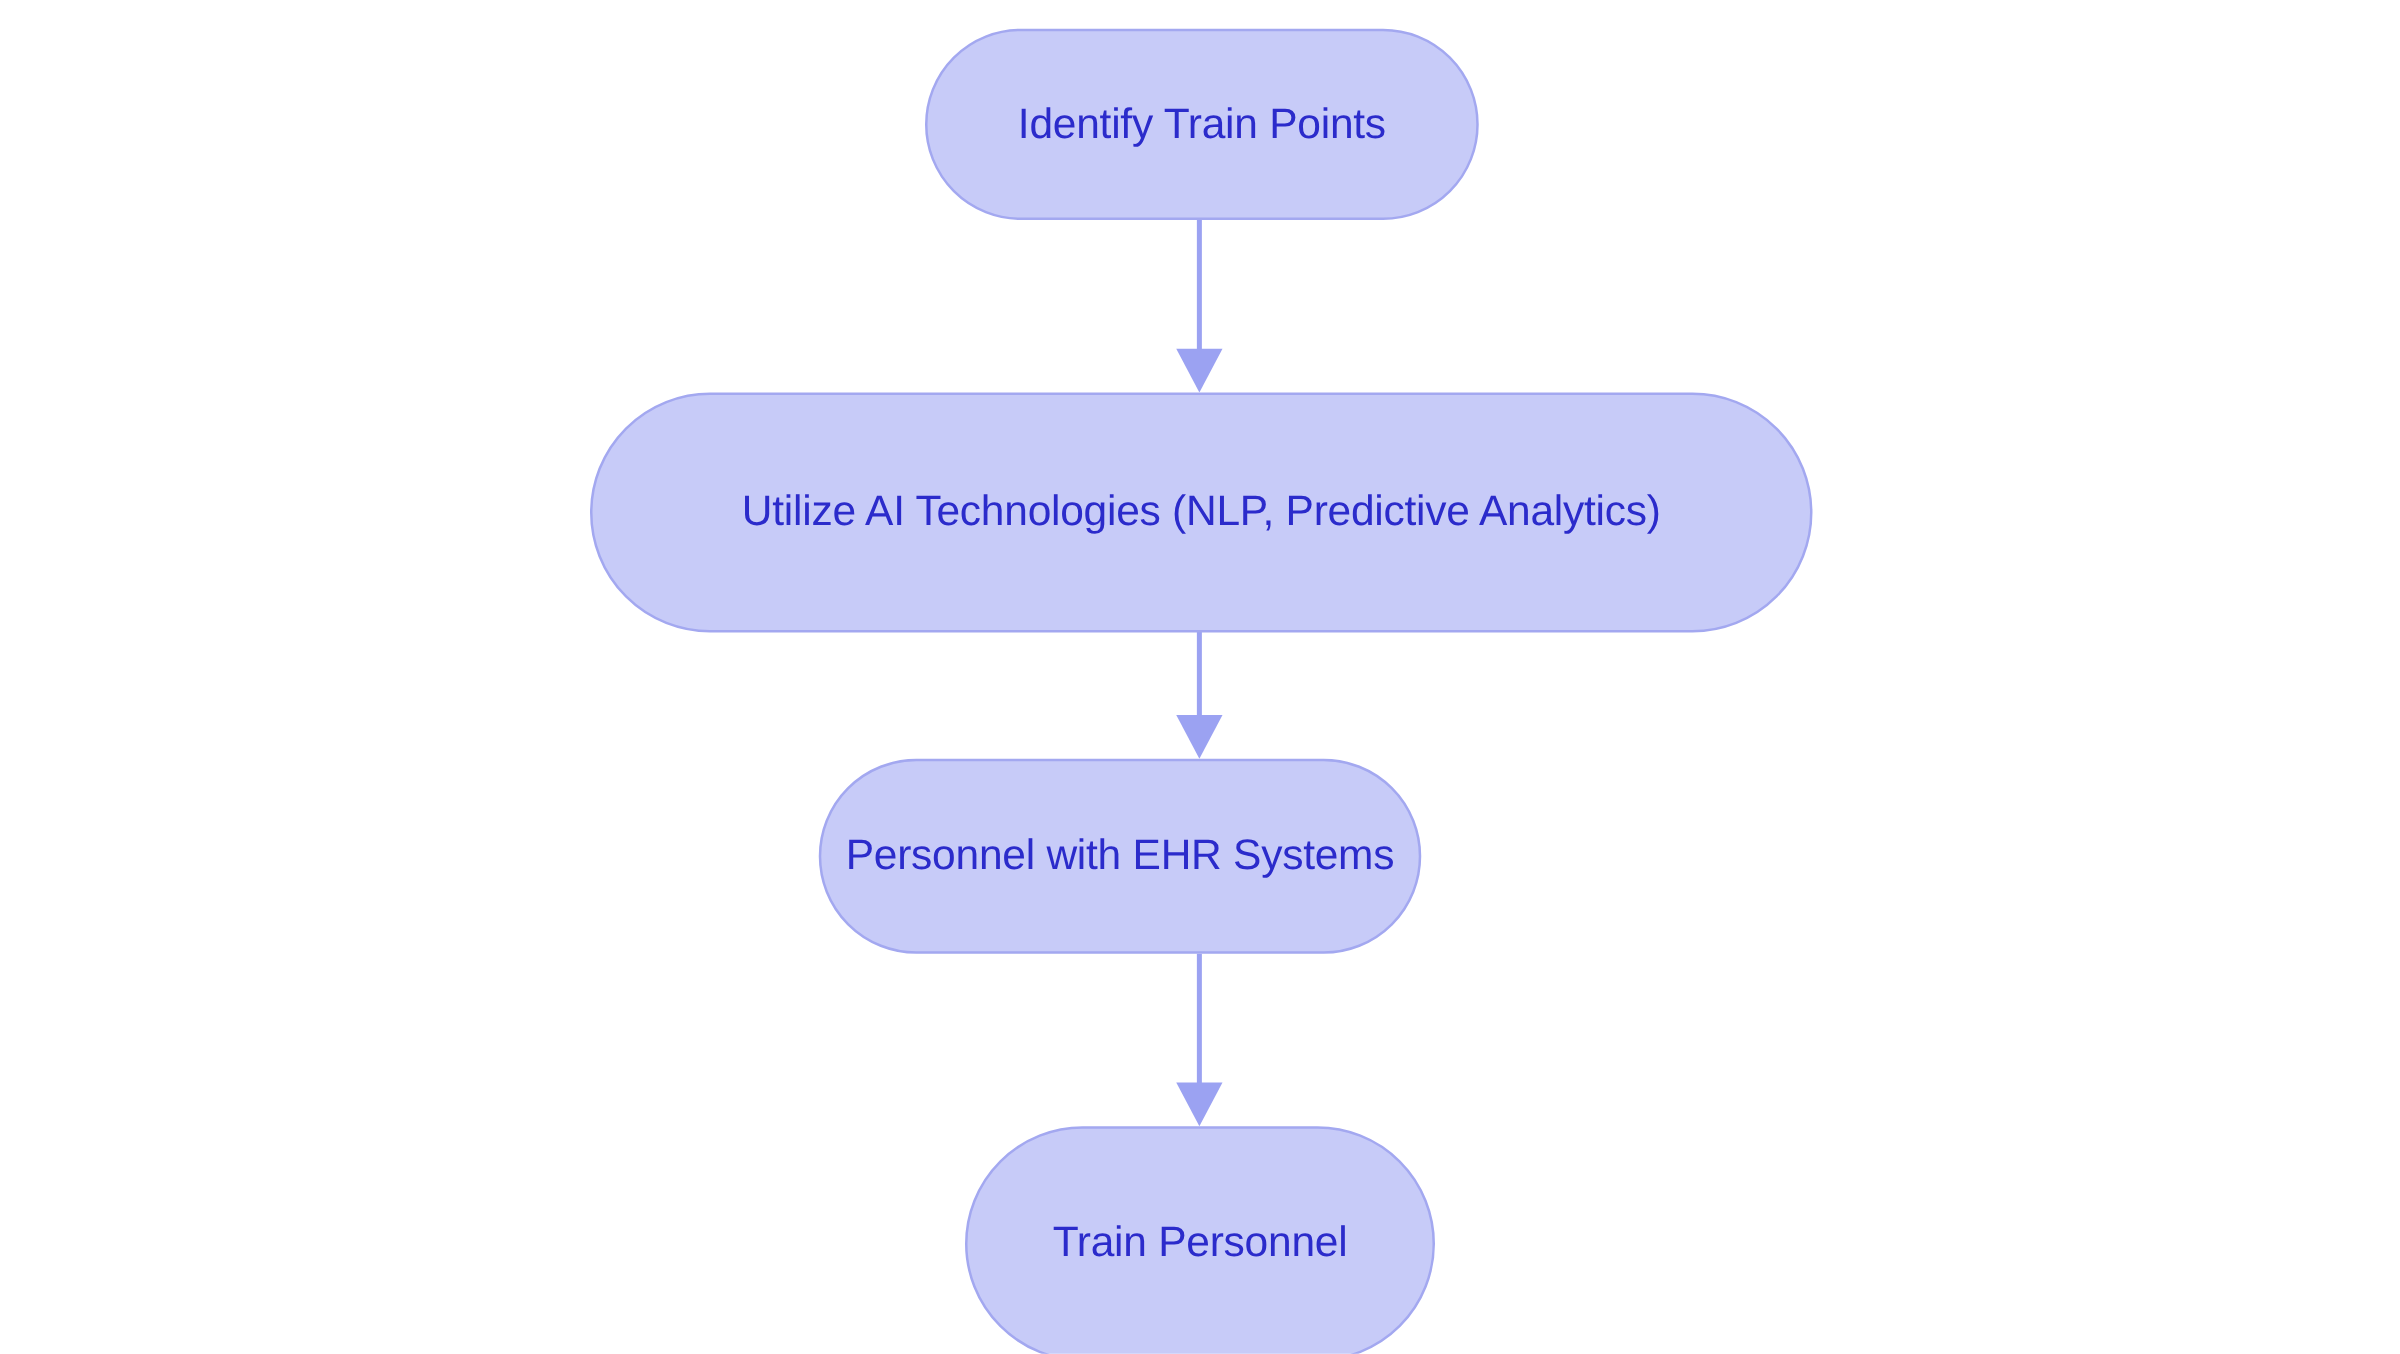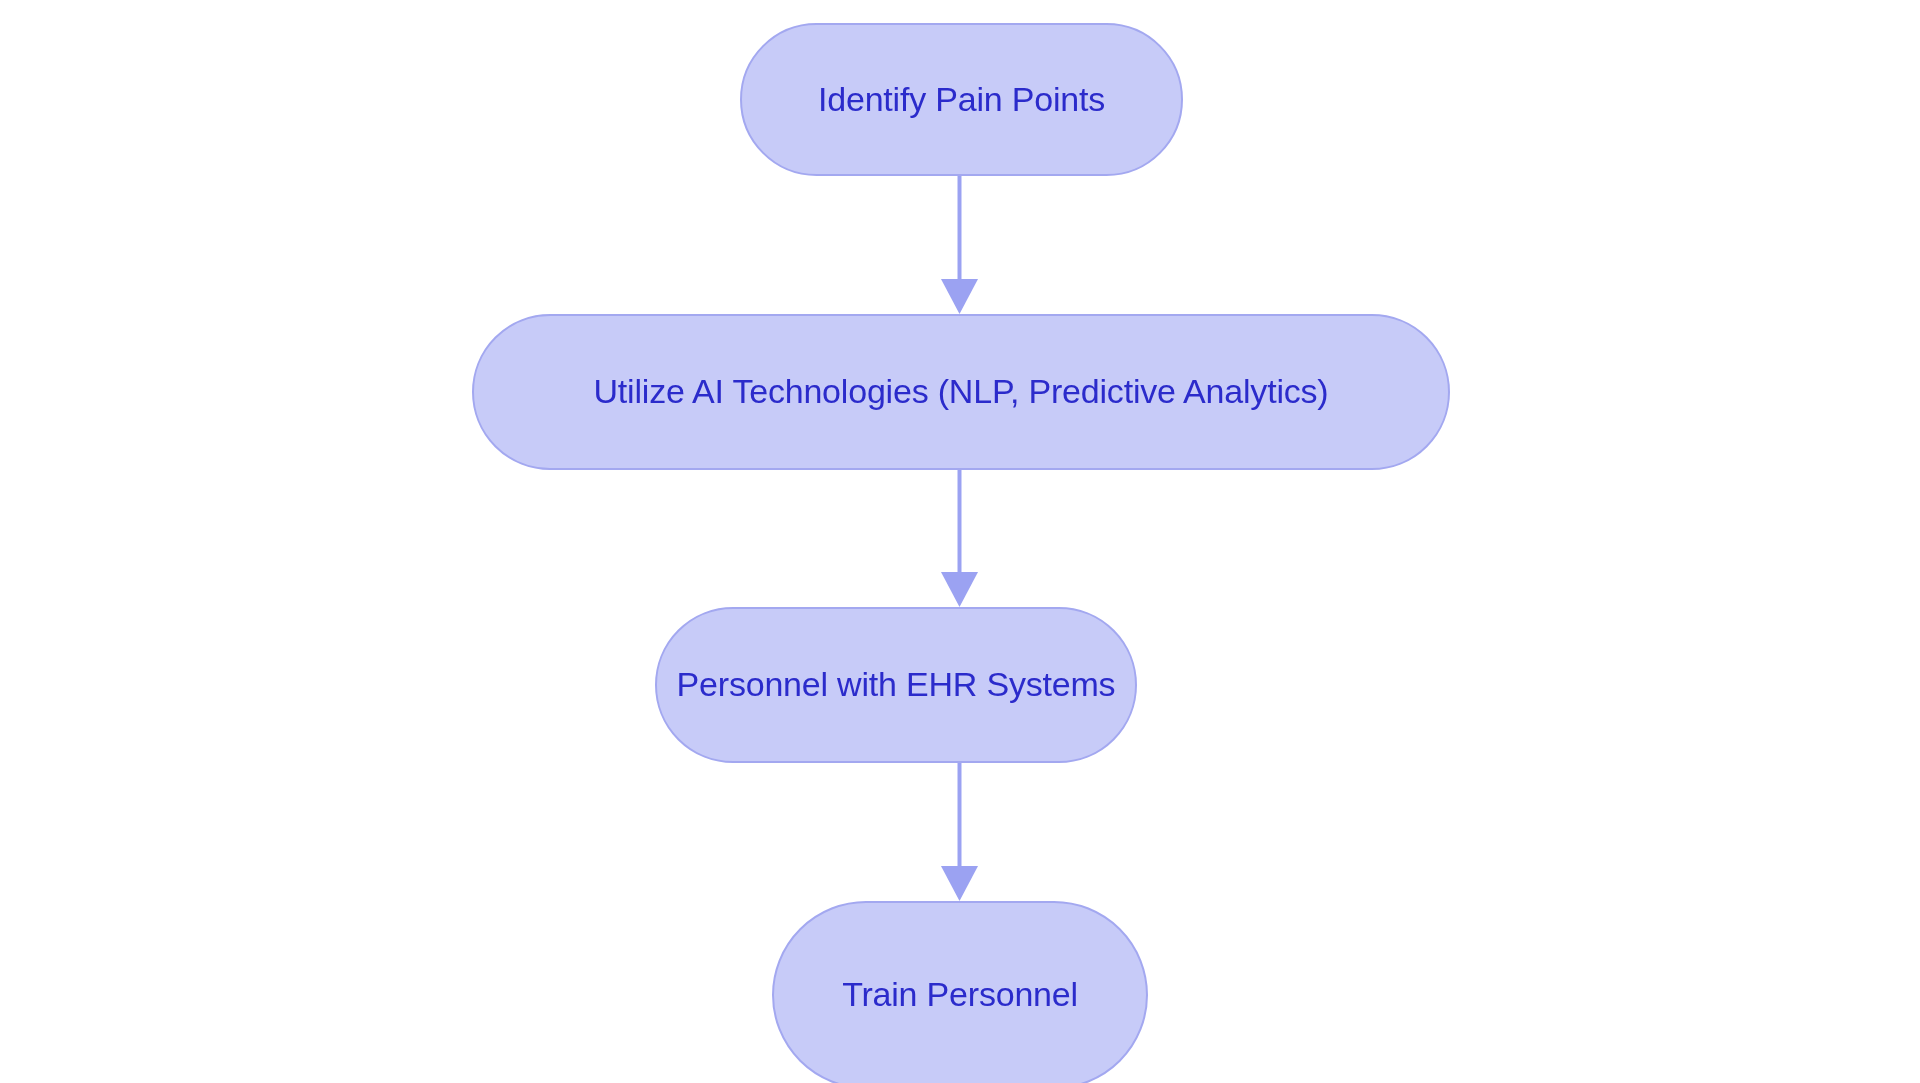--- a/index.html
+++ b/index.html
@@ -71,24 +71,24 @@
   </div>
 
   <div class="flow-edge" style="left:941px; top:763px; width:37px; height:138px;">
     <svg class="edge-svg" width="37" height="138" viewBox="0 0 37 138">
       <line x1="18.5" y1="0" x2="18.5" y2="104" stroke="#9ba2f2" stroke-width="4"></line>
       <polygon points="0,103 37,103 18.5,138" fill="#9ba2f2"></polygon>
     </svg>
   </div>
 
   <div class="flow-node" style="left:740px; top:23px; width:443px; height:153px;">
-    <span class="node-label">Identify Pain Points</span>
+    <span class="node-label">Identify Train Points</span>
   </div>
 
-  <div class="flow-node" style="left:472px; top:314px; width:978px; height:156px;">
+  <div class="flow-node" style="left:472px; top:314px; width:978px; height:192px;">
     <span class="node-label">Utilize AI Technologies (NLP, Predictive Analytics)</span>
   </div>
 
   <div class="flow-node" style="left:655px; top:607px; width:482px; height:156px;">
     <span class="node-label">Personnel with EHR Systems</span>
   </div>
 
   <div class="flow-node" style="left:772px; top:901px; width:376px; height:188px;">
     <span class="node-label">Train Personnel</span>
   </div>

